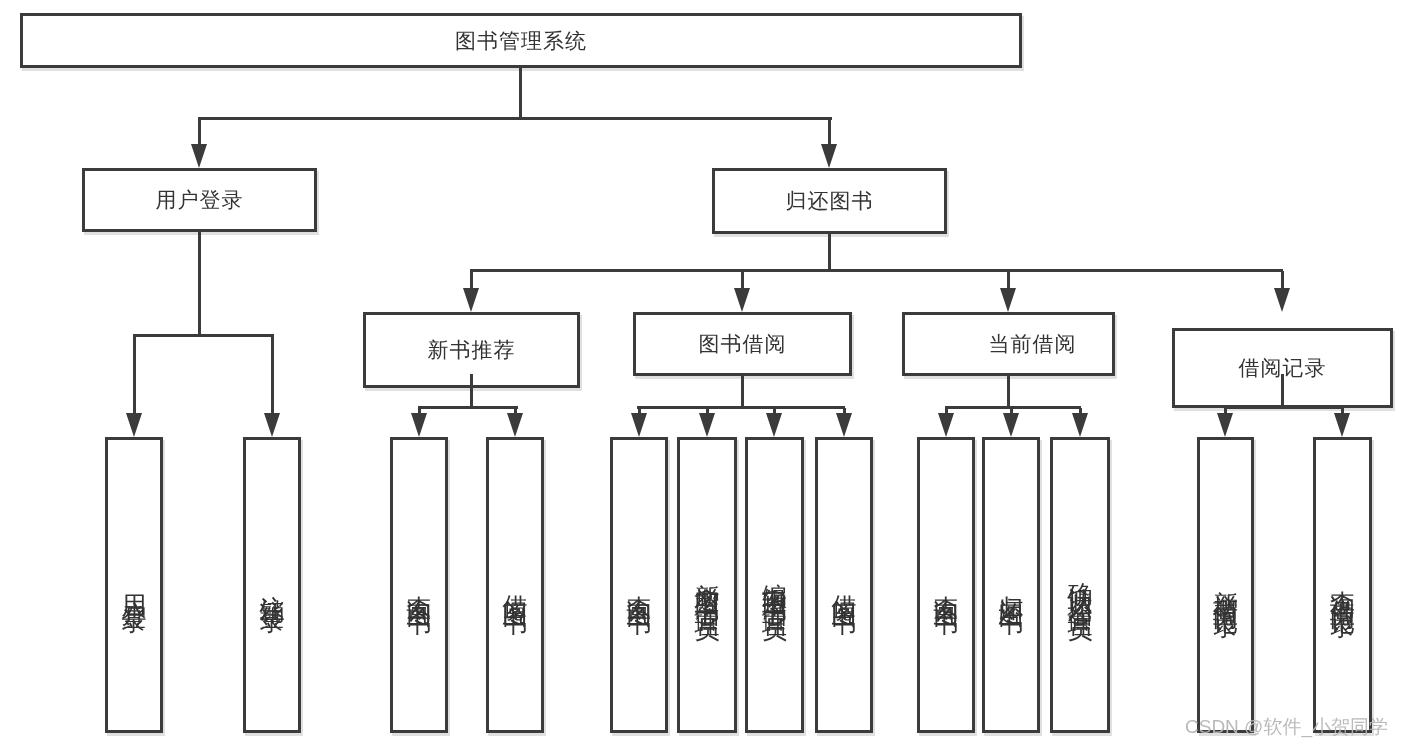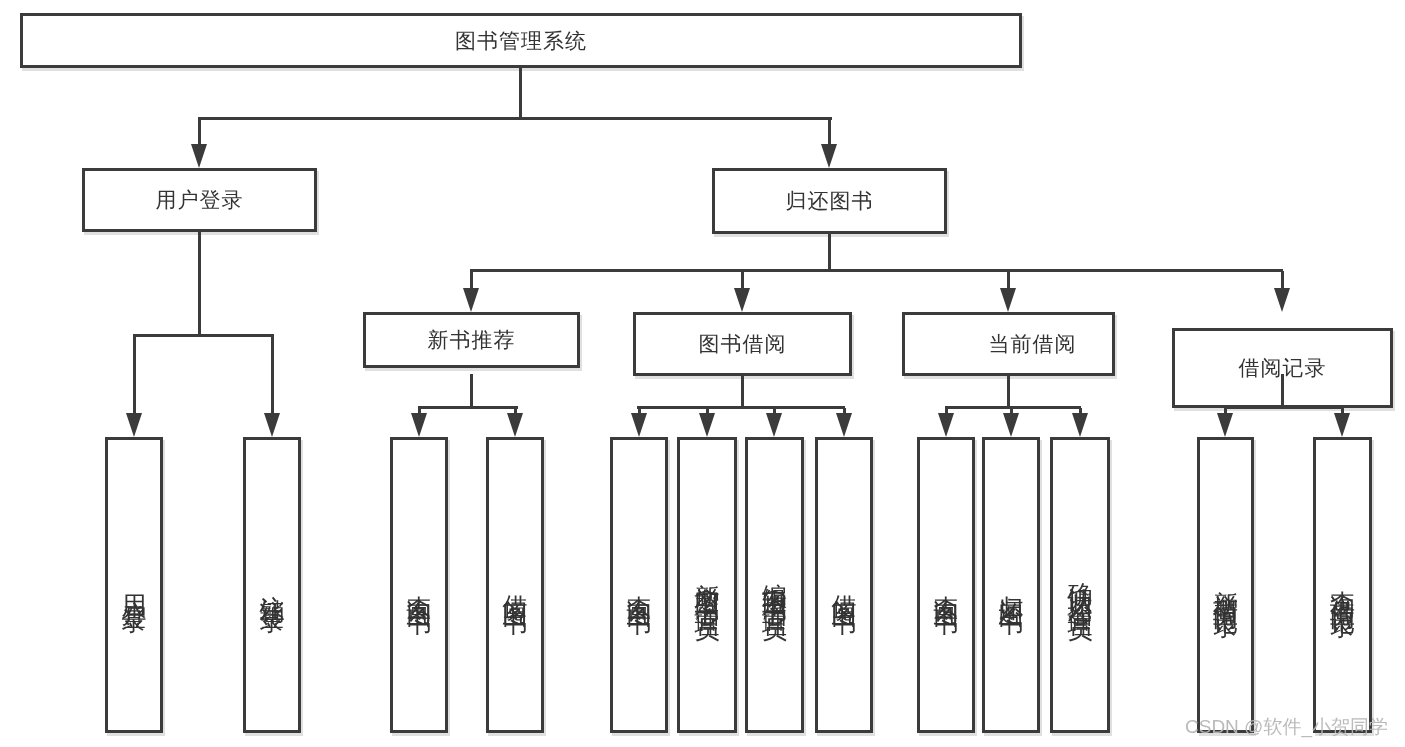--- a/index.html
+++ b/index.html
@@ -85,21 +85,21 @@
   <div class="hl" style="left:470px; top:269px; width:813px;"></div>
   <div class="vl" style="left:470px; top:271px; height:20px;"></div>
   <div class="arrow" style="left:463px; top:288px;"></div>
   <div class="vl" style="left:741px; top:271px; height:20px;"></div>
   <div class="arrow" style="left:734px; top:288px;"></div>
   <div class="vl" style="left:1007px; top:271px; height:20px;"></div>
   <div class="arrow" style="left:1000px; top:288px;"></div>
   <div class="vl" style="left:1281px; top:271px; height:20px;"></div>
   <div class="arrow" style="left:1274px; top:288px;"></div>
 
-  <div class="box" style="left:363px; top:312px; width:217px; height:56px;">
+  <div class="box" style="left:363px; top:312px; width:217px; height:76px;">
     <span class="hlabel">新书推荐</span>
   </div>
   <div class="box" style="left:633px; top:312px; width:219px; height:64px;">
     <span class="hlabel">图书借阅</span>
   </div>
   <div class="box" style="left:902px; top:312px; width:213px; height:64px;padding-left:48px;">
     <span class="hlabel">当前借阅</span>
   </div>
   <div class="box" style="left:1172px; top:328px; width:221px; height:80px;">
     <span class="hlabel">借阅记录</span>

